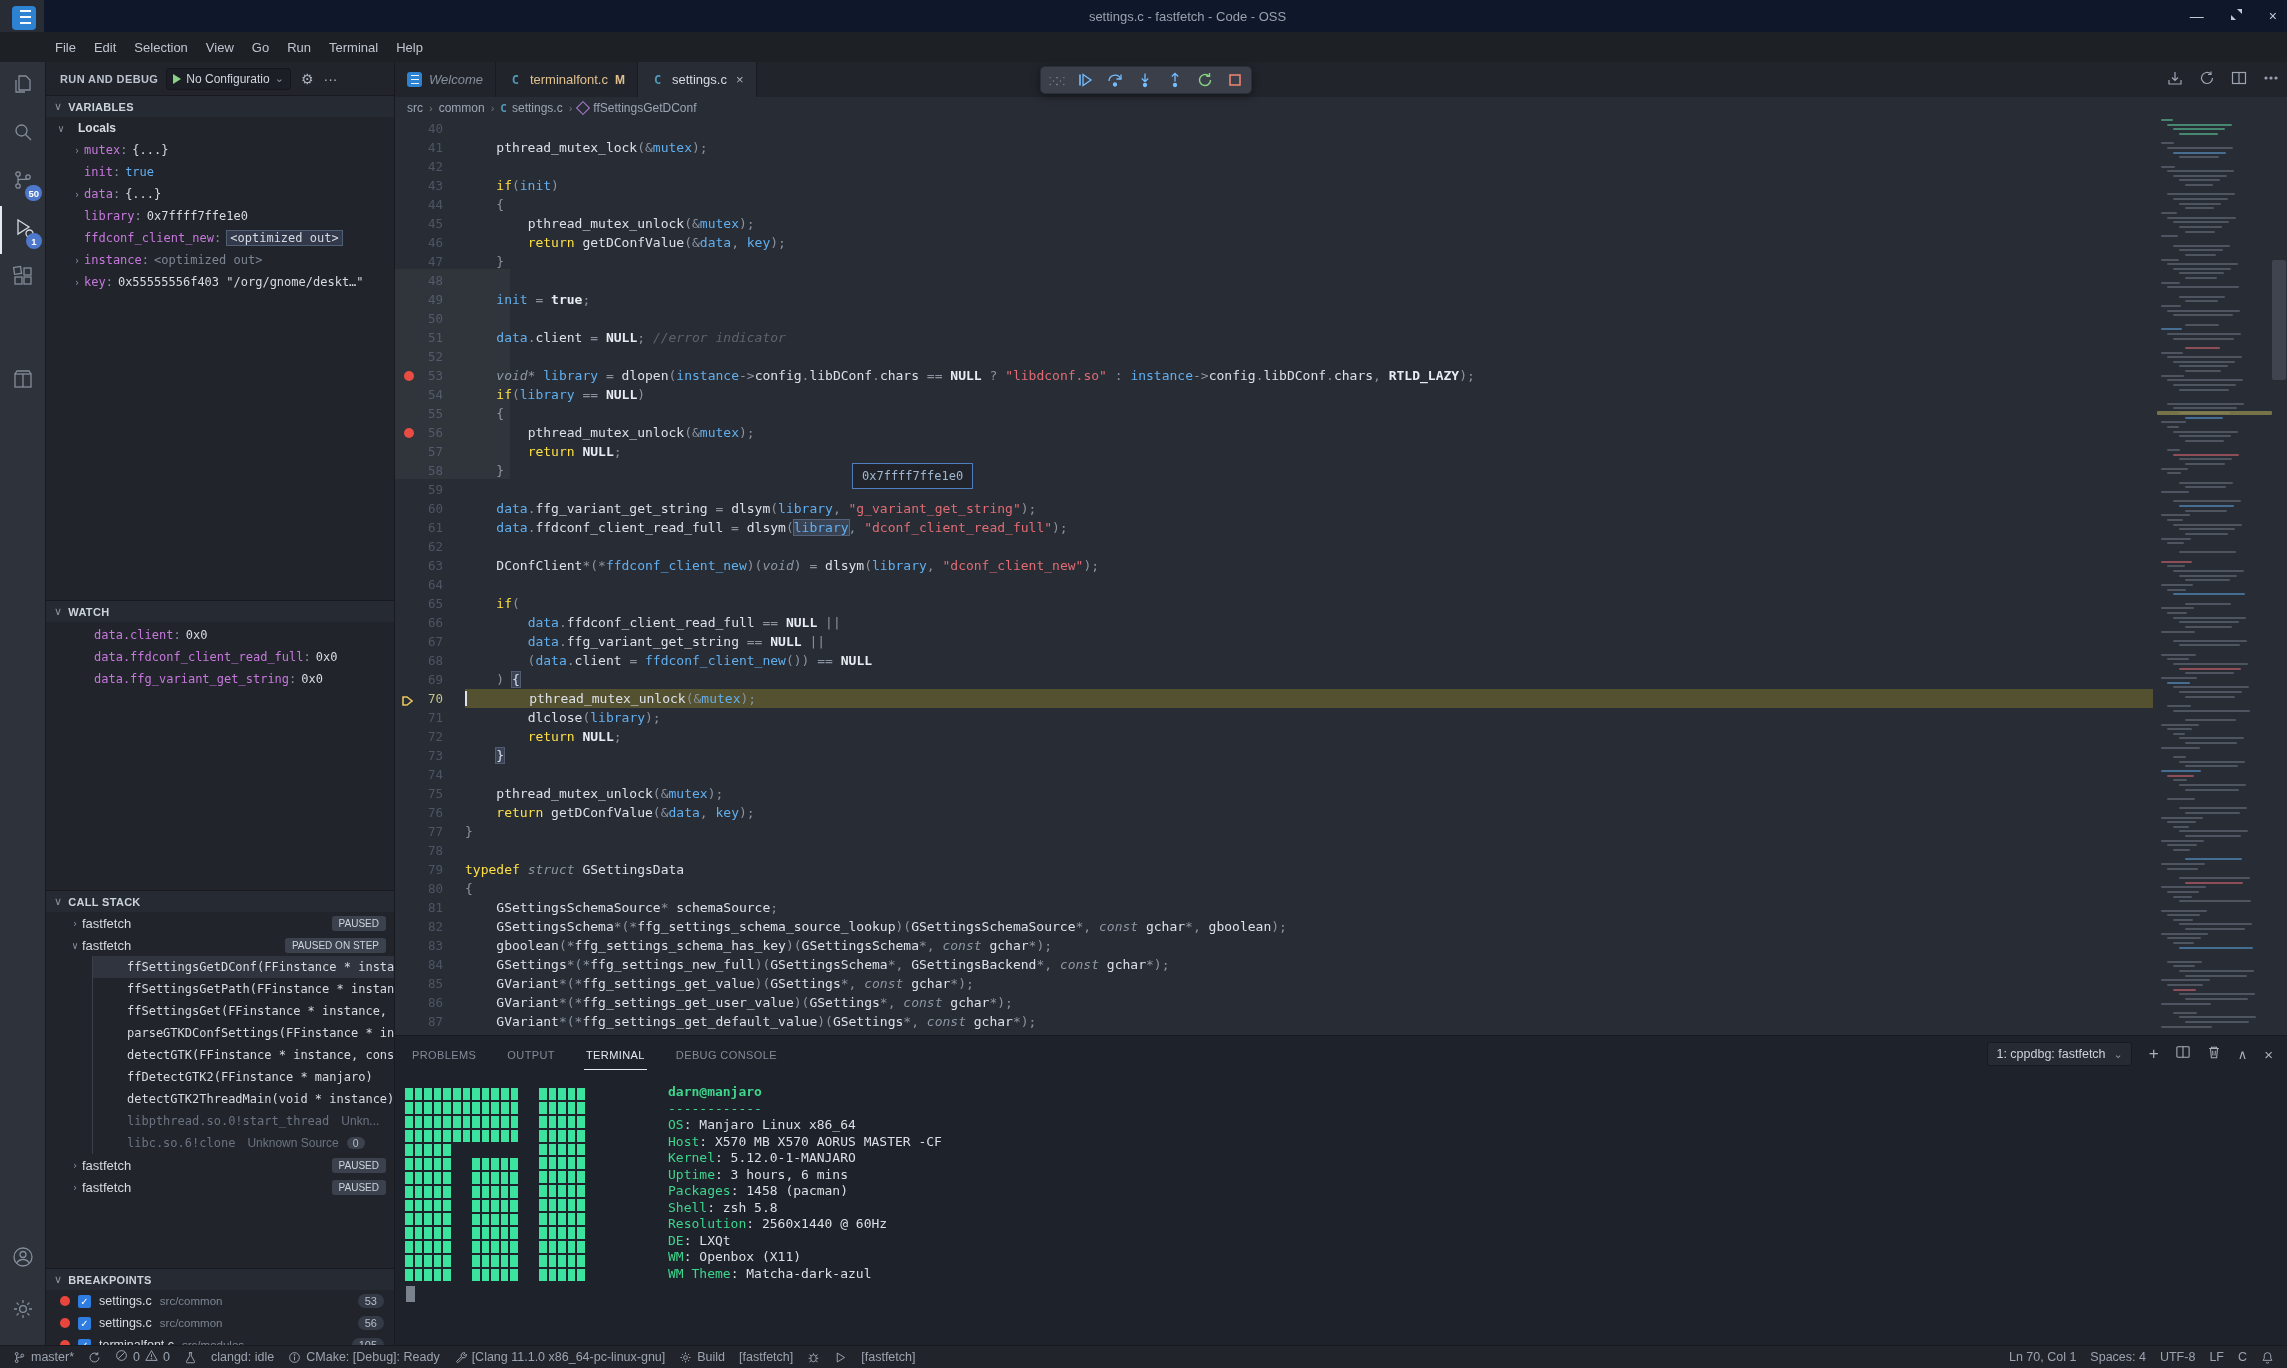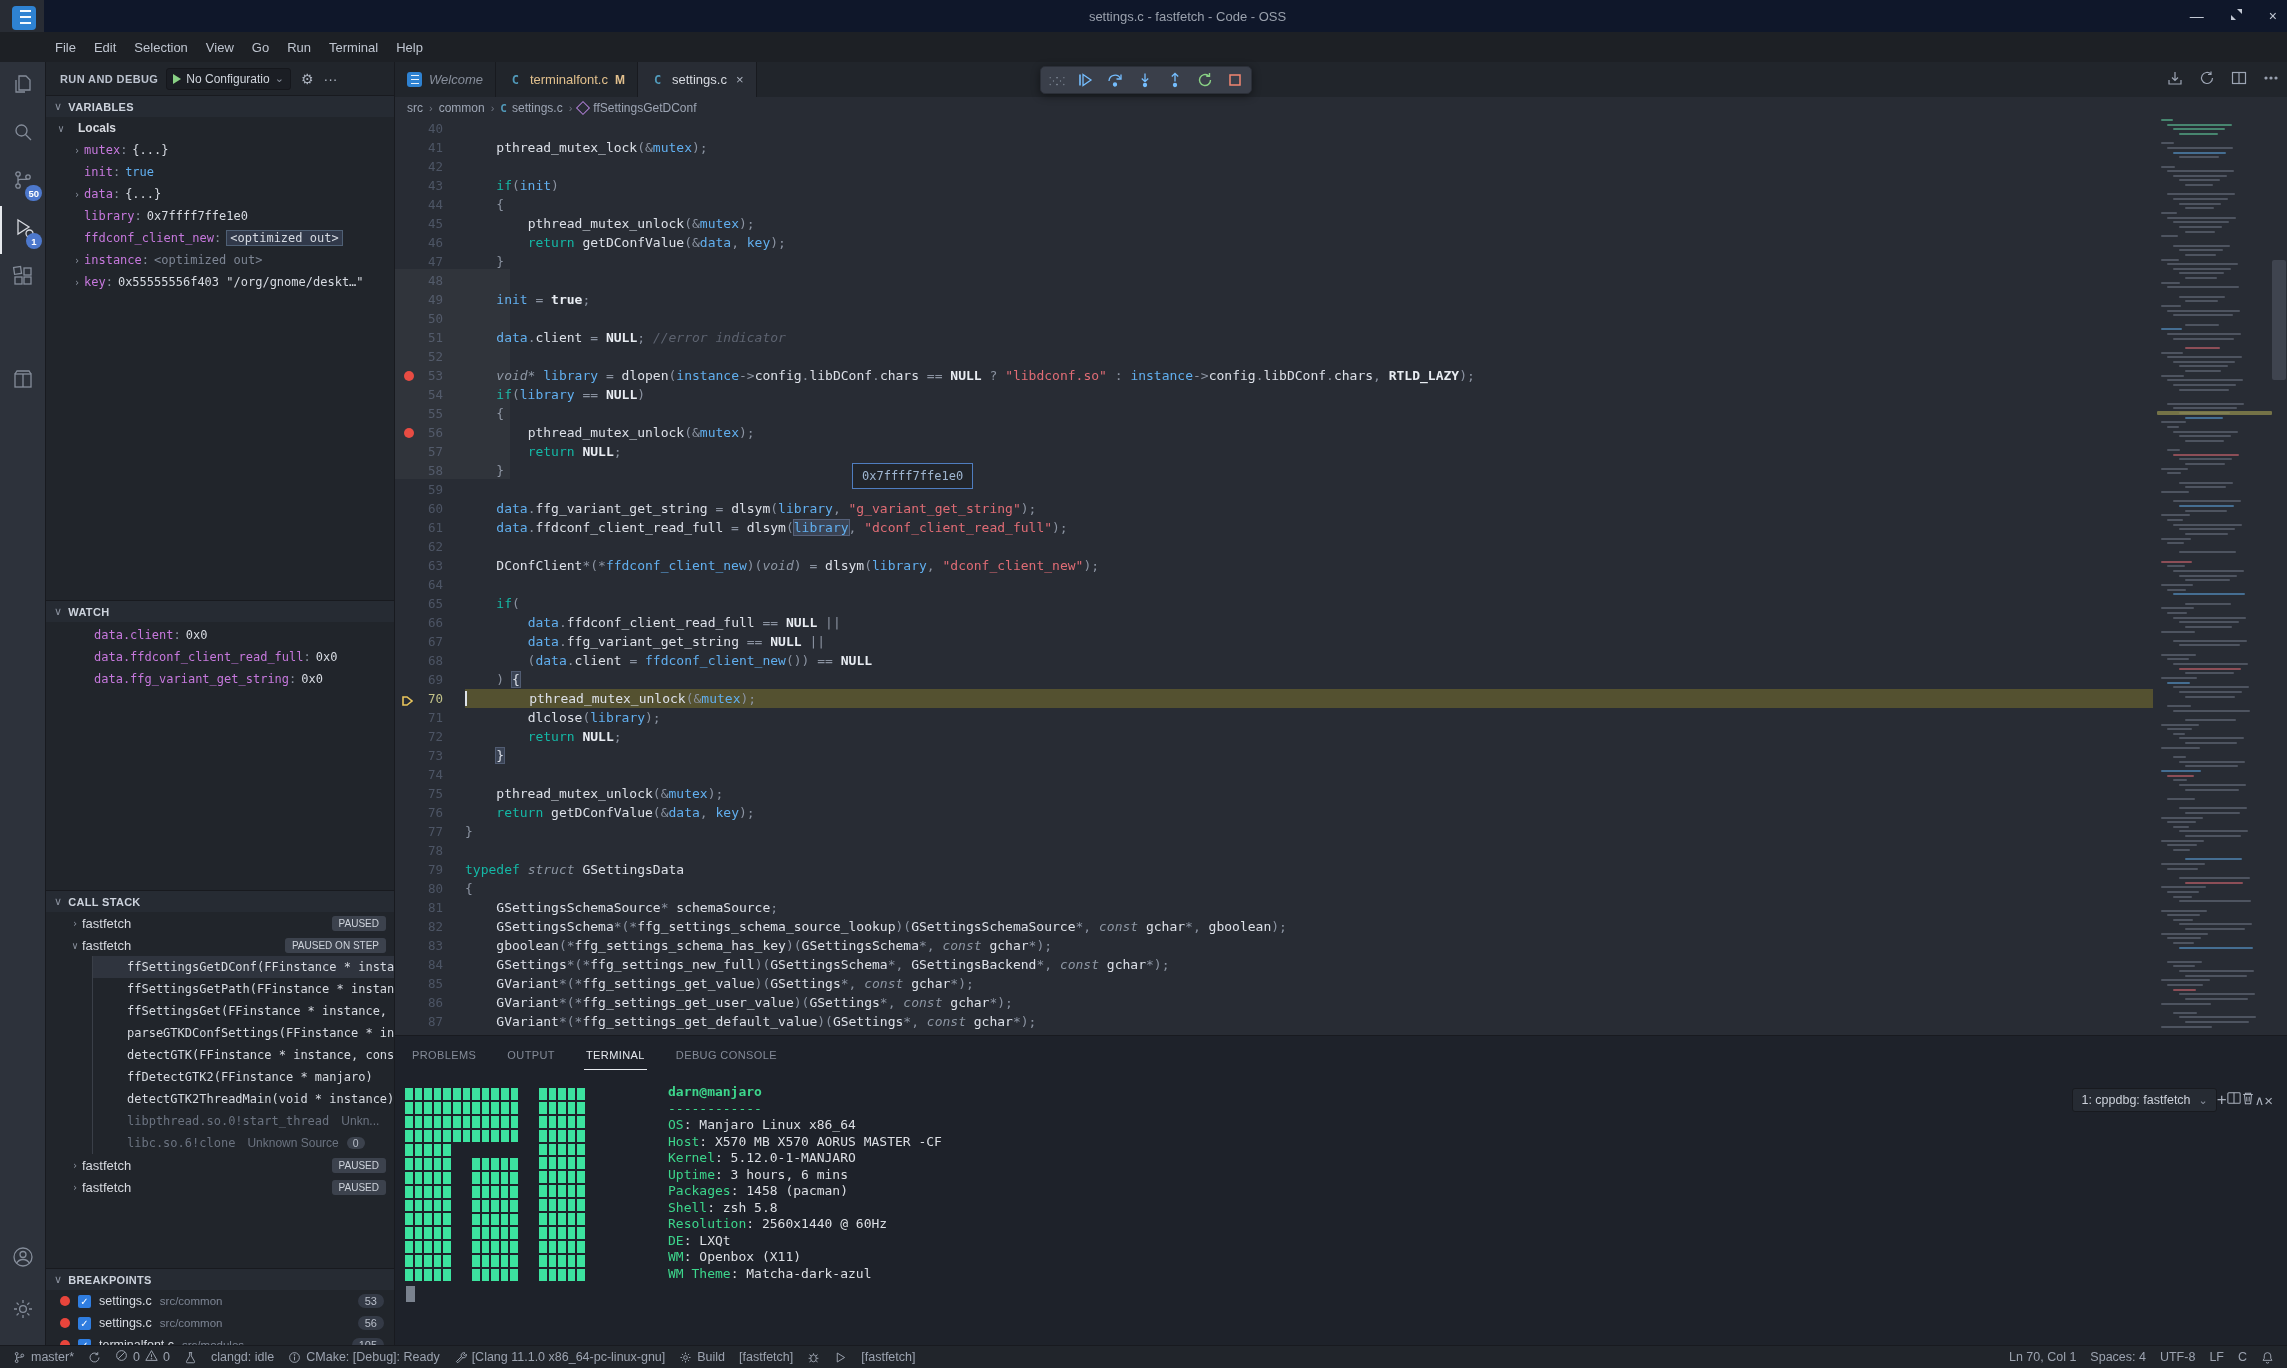--- a/index.html
+++ b/index.html
@@ -87,38 +87,38 @@
   #viewport{position:absolute;left:0;top:57px;width:100%;height:916px;overflow:hidden;font-family:"DejaVu Sans Mono",monospace;font-size:13px;}
   #gutter{position:absolute;left:0;top:0;width:70px;}
   .g-row{position:relative;height:19px;line-height:19px;text-align:right;padding-right:22px;color:#4d5565;font-size:12.5px;}
   .g-row .bp{position:absolute;left:9px;top:5px;width:10px;height:10px;border-radius:50%;background:#e8453c;}
   .g-row.cur{color:#c2c289;}
   .g-row .arrow{position:absolute;left:6px;top:4px;}
   #codelines{position:absolute;left:70px;top:0;width:1688px;}
   .c-row{position:relative;height:19px;line-height:19px;white-space:pre;}
   .c-row.cur{background:#545130;}
   .caret{display:inline-block;width:1.5px;height:15px;background:#dde2ea;vertical-align:-3px;}
-  .tk-o{color:#8b93a1}.tk-w{color:#dce0e8}.tk-b{color:#61afef}.tk-g{color:#14b8a6}
+  .tk-o{color:#8b93a1}.tk-w{color:#dce0e8}.tk-b{color:#61afef}.tk-g{color:#fde047}
   .tk-t{color:#8d96a3;font-style:italic}.tk-s{color:#e06c75}.tk-c{color:#5d6370;font-style:italic}
   .tk-n{color:#e8ecf2;font-weight:bold}
   .tk-hl{color:#61afef;background:#3a4354;outline:1px solid #56617a}
   .tk-bm{color:#dce0e8;background:#3a4354;outline:1px solid #515c72}
   #hover-tip{position:absolute;left:457px;top:344px;height:26px;background:#21252b;border:1px solid #4f7dbf;color:#9fb6d1;
              font-size:12px;display:flex;align-items:center;padding:0 9px;z-index:5;}
   #minimap{position:absolute;left:1762px;top:0;width:115px;height:916px;background:#282c34;}
   #minimap .mbar{position:absolute;height:2px;border-radius:1px;}
   #mini-view{position:absolute;left:0;width:115px;background:rgba(255,255,255,.04);}
   #scrollbar{position:absolute;left:1877px;width:14px;background:rgba(130,140,160,.25);border-radius:2px;}
 
   
   #panel{position:absolute;left:395px;top:1035px;width:1892px;height:310px;background:#1e222a;border-top:1px solid #181a1f;}
   #panel-tabs{position:absolute;left:15px;top:0;height:36px;display:flex;gap:27px;align-items:center;}
   .p-tab{font-size:11px;letter-spacing:.4px;color:#848b98;padding:10px 2px 8px;border-bottom:1px solid transparent;}
   .p-tab.active{color:#e6e9ee;border-bottom:1px solid #e6e9ee;}
-  #panel-actions{position:absolute;right:14px;top:5px;height:26px;display:flex;align-items:center;color:#aab1bd;margin-top:46px;}
+  #panel-actions{position:absolute;right:14px;top:5px;height:26px;display:flex;align-items:center;gap:17px;color:#aab1bd;}
   #task-select{display:flex;align-items:center;gap:8px;background:#262b33;border:1px solid #181a1f;border-radius:3px;height:24px;padding:0 8px;font-size:12.5px;color:#ccd1da;}
   #panel-actions svg{stroke:#aab1bd;fill:none;stroke-width:1.2;}
   #term{position:absolute;left:0;top:36px;width:100%;height:274px;font-family:"DejaVu Sans Mono",monospace;font-size:13px;line-height:16.5px;}
   #fflogo{position:absolute;left:10px;top:16px;width:182px;height:195px;}
   .lg-block{position:absolute;}
   #term-cursor{position:absolute;left:11px;top:214px;width:9px;height:16px;background:#7a828e;}
   #ffinfo{position:absolute;left:273px;top:12px;color:#dcdfe4;}
   .ff-line{height:16.5px;white-space:pre;}
   .ff-label{color:#3dd68c;font-weight:normal;}
   .ff-user{color:#3dd68c;font-weight:bold;}

